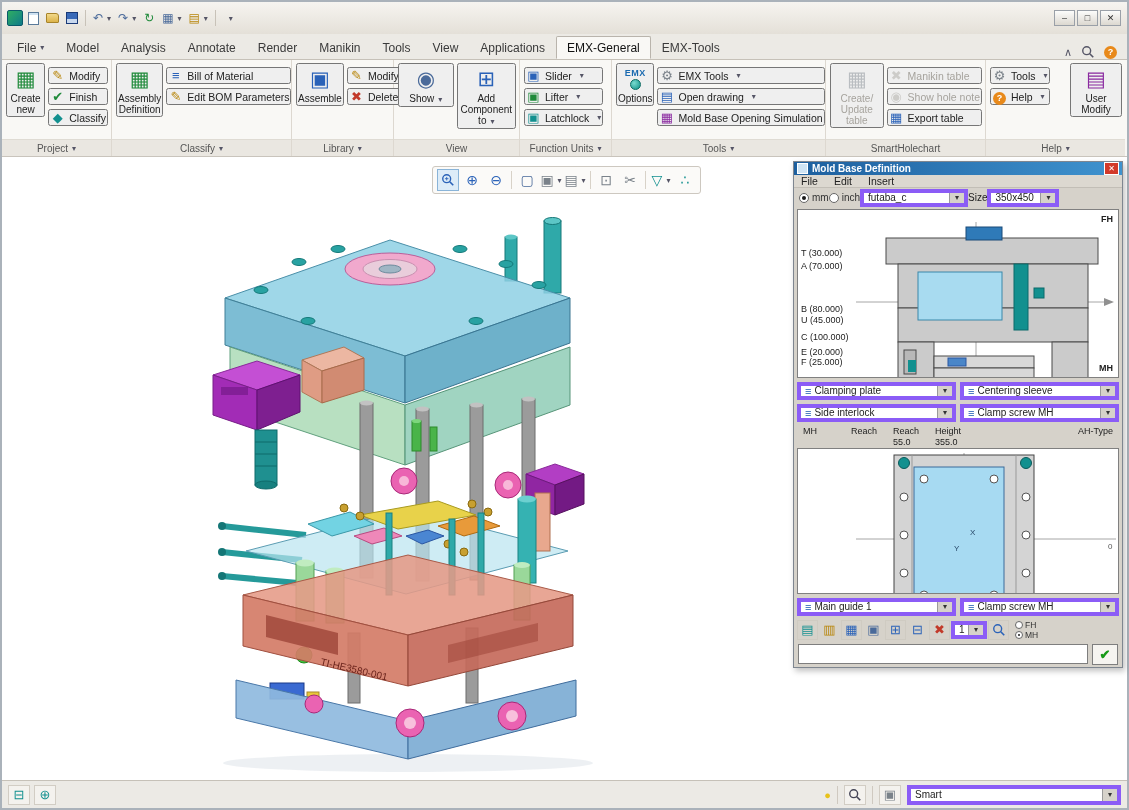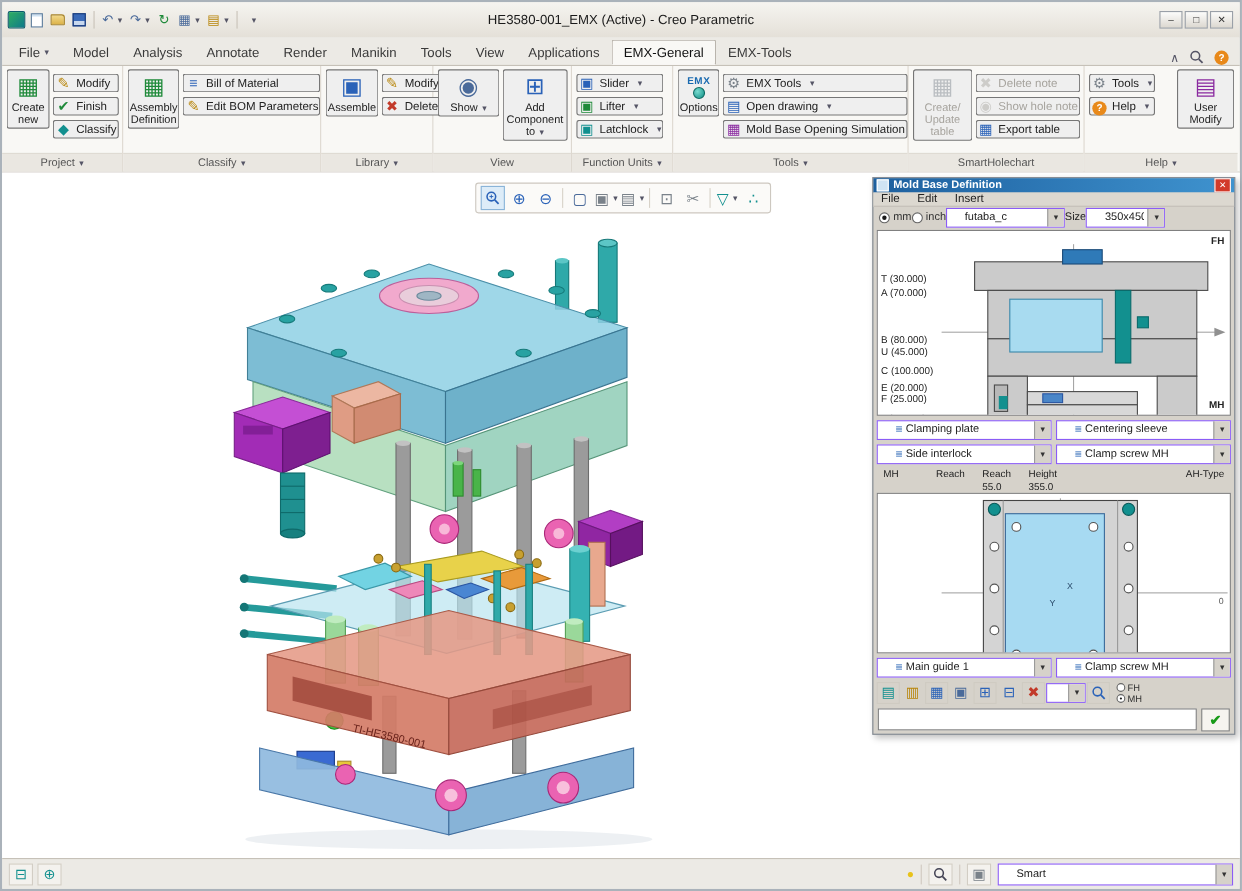--- a/index.html
+++ b/index.html
@@ -60,21 +60,21 @@
   .dlg-title{height:17px;background:linear-gradient(90deg,#1d5f9e,#3f93cf);display:flex;align-items:center;padding:0 3px;gap:4px}
   .dlg-title-txt{color:#fff;font-size:10px;font-weight:bold;flex:1}
   .dlg-icon{width:11px;height:11px;background:#cfe4f4;border:1px solid #fff}
   .dlg-close{width:15px;height:13px;background:#d23a2a;border:1px solid #fff;color:#fff;font-size:8px;display:flex;align-items:center;justify-content:center}
   .dlg-menu{height:16px;display:flex;align-items:center;gap:2px;font-size:10.5px;border-bottom:1px solid #c2beb6;background:#dcd8d0}
   .dlg-menu span{padding:0 7px}
   .dlg-opts{height:24px;display:flex;align-items:center;gap:0;padding:0 5px}
   .radio{display:inline-flex;align-items:center;gap:3px;font-size:10px;color:#333}
   .rdot{width:10px;height:10px;border-radius:50%;border:1px solid #666;background:#fff;position:relative}
   .radio.on .rdot::after{content:"";position:absolute;inset:2px;border-radius:50%;background:#1a1a1a}
-  .sel{display:flex;align-items:center;height:18px;border:1px solid #8b5cf6;background:#fff;font-size:10px;padding-left:16px;gap:3px}
+  .sel{display:flex;align-items:center;height:18px;border:4px solid #8b5cf6;background:#fff;font-size:10px;padding-left:4px;gap:3px}
   .sel .grow{flex:1;white-space:nowrap;overflow:hidden}
   .sarr{width:15px;align-self:stretch;background:#d6d2ca;border-left:1px solid #9a9a9a;display:flex;align-items:center;justify-content:center;font-size:8px;color:#333}
   .sicon{color:#1a5ab0;font-size:11px;font-weight:bold}
   .panel{background:#fff;border:1px solid #808080;margin:2px 3px;position:relative;overflow:hidden}
   .sec-panel{height:212px}
   .plan-panel{height:184px}
   .dimlab{position:absolute;left:3px;font-size:9px;color:#222;white-space:nowrap}
   .cornlab{position:absolute;right:5px;font-size:9px;font-weight:bold;color:#222}
   .dlg-grid2{display:flex;gap:4px;margin:2px 3px}
   .dlg-grid2 .sel{flex:1}
@@ -97,21 +97,20 @@
   .sb-right{margin-left:auto;display:flex;align-items:center;gap:6px}
   .dot-y{color:#e8c21a;font-size:11px}
   .sb-sep{width:1px;height:18px;background:#cfc9c0}
 </style>
 </head>
 <body>
 
 <div class="app">
 
   <div class="titlebar">
-    <div class="win-title">HE3580-001_EMX (Active) - Creo Parametric</div>
     <div class="qa">
       <span class="logo"></span>
       <button class="qa-btn">
           <span class="mini-doc"></span>
         </button>
       <button class="qa-btn">
           <span class="mini-folder"></span>
         </button>
       <button class="qa-btn">
           <span class="mini-save"></span>
@@ -293,21 +292,21 @@
 
     <div class="rgroup" style="width:160px">
       <div class="rbody">
         <button class="rbig disabled" style="width:60px">
           <span class="bigicon c-gray">▦</span>
           <span>Create/ Update table</span>
         </button>
         <div class="rcol">
           <button class="rsmall disabled">
               <span class="si">✖</span>
-              <span>Delete note</span>
+              <span>Manikin table</span>
             </button>
           <button class="rsmall disabled">
               <span class="si">◉</span>
               <span>Show hole note</span>
             </button>
           <button class="rsmall">
               <span class="si c-blue">▦</span>
               <span>Export table</span>
             </button>
         </div>

